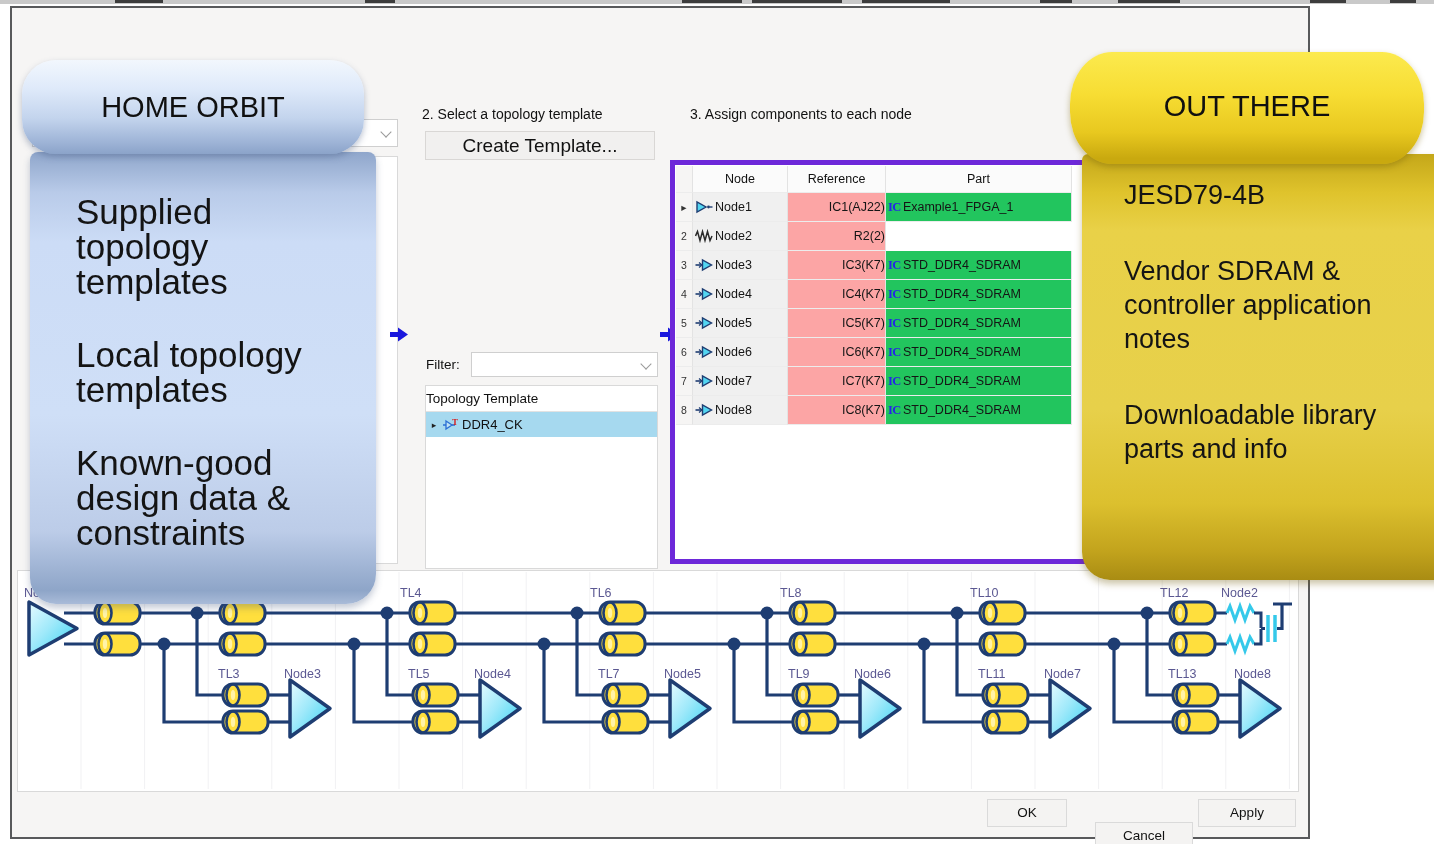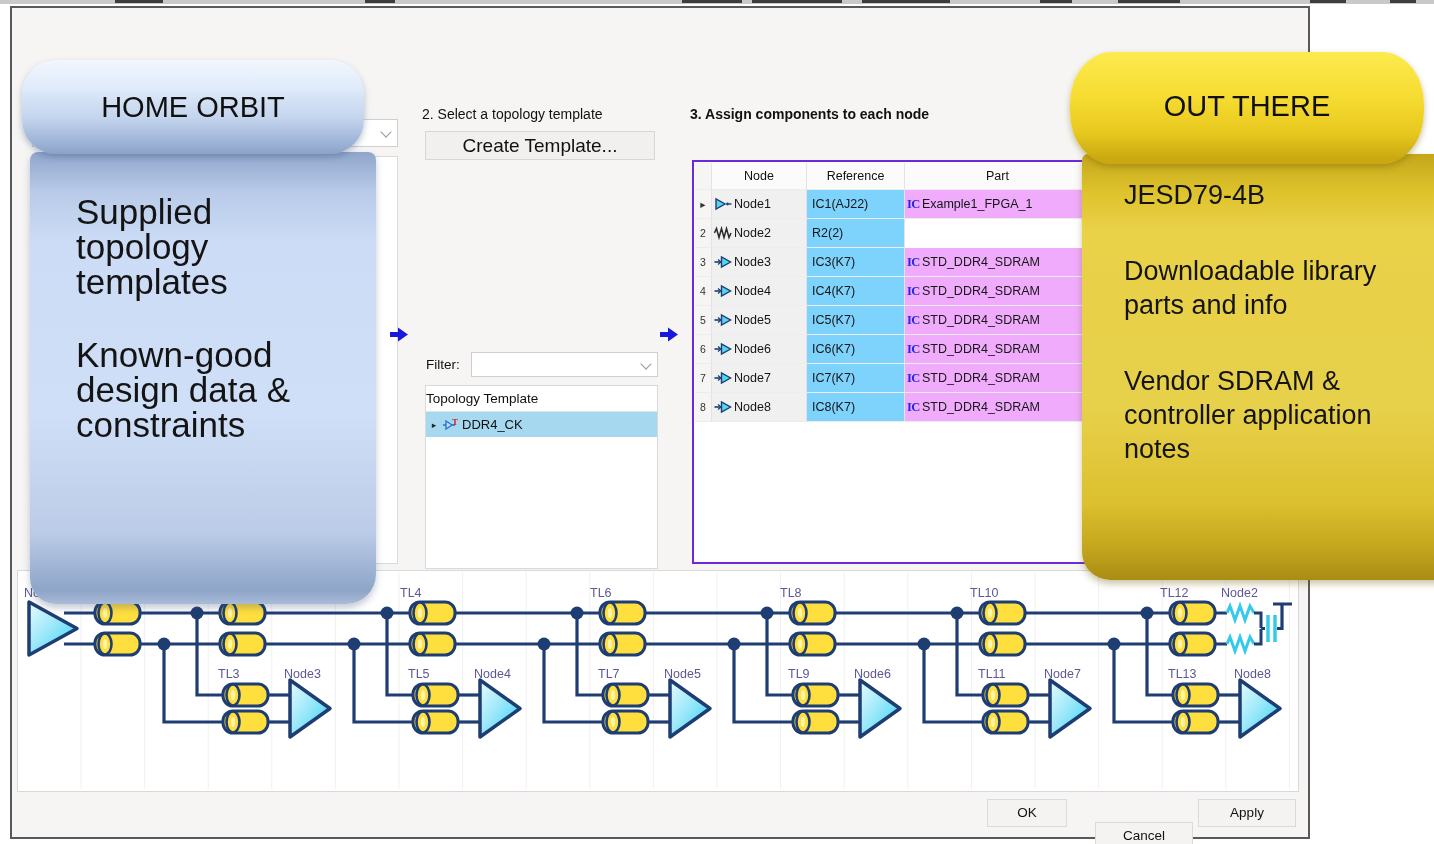--- a/index.html
+++ b/index.html
@@ -40,32 +40,32 @@
             border:1px solid #d9d9d9;box-sizing:border-box;}
   #tpl-header{height:25px;border-bottom:1px solid #e2e2e2;text-align:left;line-height:25px;
               font-size:13.5px;color:#111;}
   #tpl-row{height:25px;background:#a6d9ef;display:flex;align-items:center;font-size:13px;color:#101010;}
   #tpl-row .gutter{width:16px;text-align:center;font-size:9px;color:#222;}
   #tpl-row svg{margin-right:2px;}
 
   .flow-arrow{position:absolute;width:20px;height:17px;}
 
   
-  #heading3{left:678px;top:98px;font-weight:bold;}
-  #panel3{position:absolute;left:680px;top:152px;width:606px;height:404px;background:#fff;
-          border:2px solid #6d28d9;box-sizing:border-box;padding-left:36px;}
+  #heading3{left:678px;top:98px;}
+  #panel3{position:absolute;left:658px;top:152px;width:606px;height:404px;background:#fff;
+          border:5px solid #6d28d9;box-sizing:border-box;padding-left:36px;}
   #grid{position:absolute;left:1px;top:1px;}
   .grow{display:flex;height:29px;line-height:29px;font-size:12.5px;color:#151515;}
   .grow.hdr{height:27px;line-height:27px;background:#fbfbfb;color:#111;}
   .gc{box-sizing:border-box;border-right:1px solid #e3e3e3;border-bottom:1px solid #ececec;
       overflow:hidden;white-space:nowrap;}
   .c-gut{width:17px;text-align:center;font-size:10.5px;color:#333;background:#f6f5f4;}
   .c-node{width:95px;background:#f0f0f0;display:flex;align-items:center;padding-left:2px;}
-  .c-ref{width:98px;background:#7dd3fc;padding-left:5px;}
-  .c-part{width:186px;background:#f0abfc;display:flex;align-items:center;padding-left:2px;}
+  .c-ref{width:98px;background:#fca5a5;padding-left:5px;text-align:right;}
+  .c-part{width:186px;background:#22c55e;display:flex;align-items:center;padding-left:2px;}
   .hdr .c-node,.hdr .c-ref,.hdr .c-part{background:#fbfbfb;display:block;text-align:center;padding-left:0;}
   .ic-glyph{font-family:"Liberation Serif",serif;font-weight:700;color:#2525e8;font-size:12.5px;
             margin-right:2px;letter-spacing:-0.5px;}
   .cell-icon{flex:0 0 auto;margin-right:2px;}
 
   
   #schematic-panel{position:absolute;left:5px;top:562px;width:1282px;height:222px;background:#fff;
                    border:1px solid #d9d9d9;box-sizing:border-box;}
 
   
@@ -466,30 +466,31 @@
 
   <div id="ok-btn" class="footer-btn">OK</div>
   <div id="cancel-btn" class="footer-btn">Cancel</div>
   <div id="apply-btn" class="footer-btn">Apply</div>
 </div>
 
 <div id="blue-scroll" class="scroll">
   <div id="blue-body">
     <div class="items" id="blue-items">
           <p>Supplied topology templates</p>
+          <p>Local topology templates</p>
           <p>Known-good design data &amp; constraints</p>
         </div>
   </div>
   <div id="blue-roll">HOME ORBIT</div>
 </div>
 
 <div id="yellow-scroll" class="scroll">
   <div id="yellow-body">
     <div class="items" id="yellow-items">
           <p>JESD79-4B</p>
+          <p>Vendor SDRAM &amp; controller application notes</p>
           <p>Downloadable library parts and info</p>
-          <p>Vendor SDRAM &amp; controller application notes</p>
         </div>
   </div>
   <div id="yellow-roll">OUT THERE</div>
 </div>
 
 </div>
 
 </body></html>

